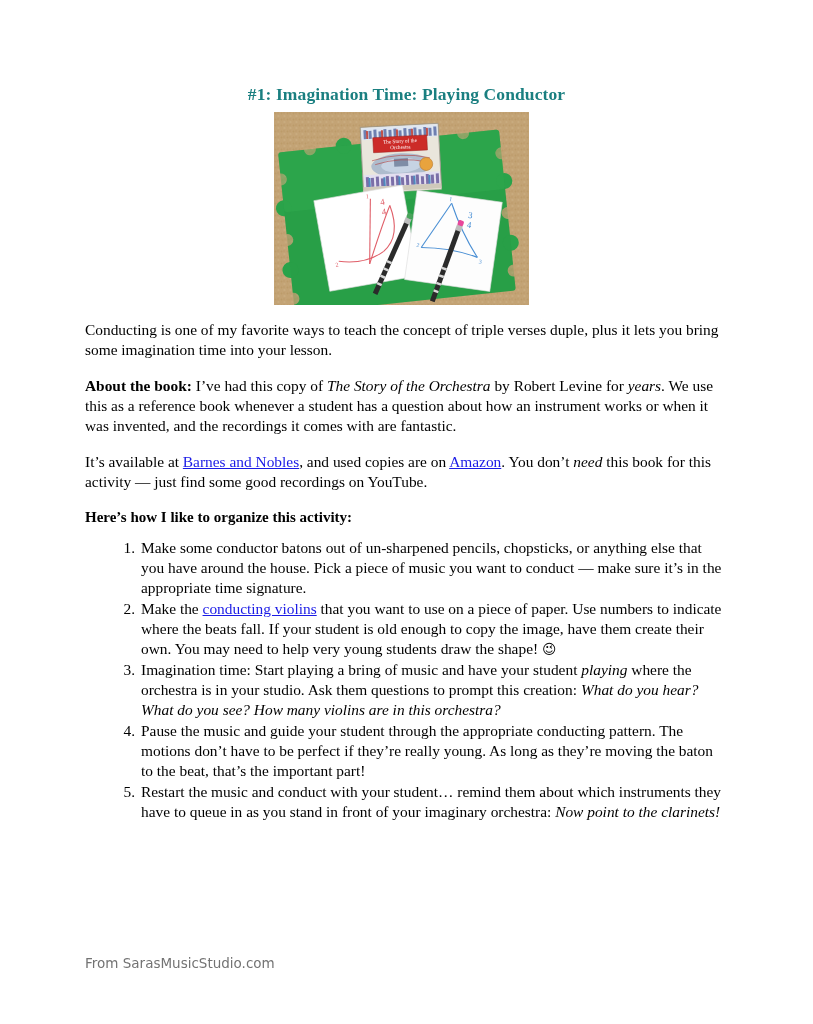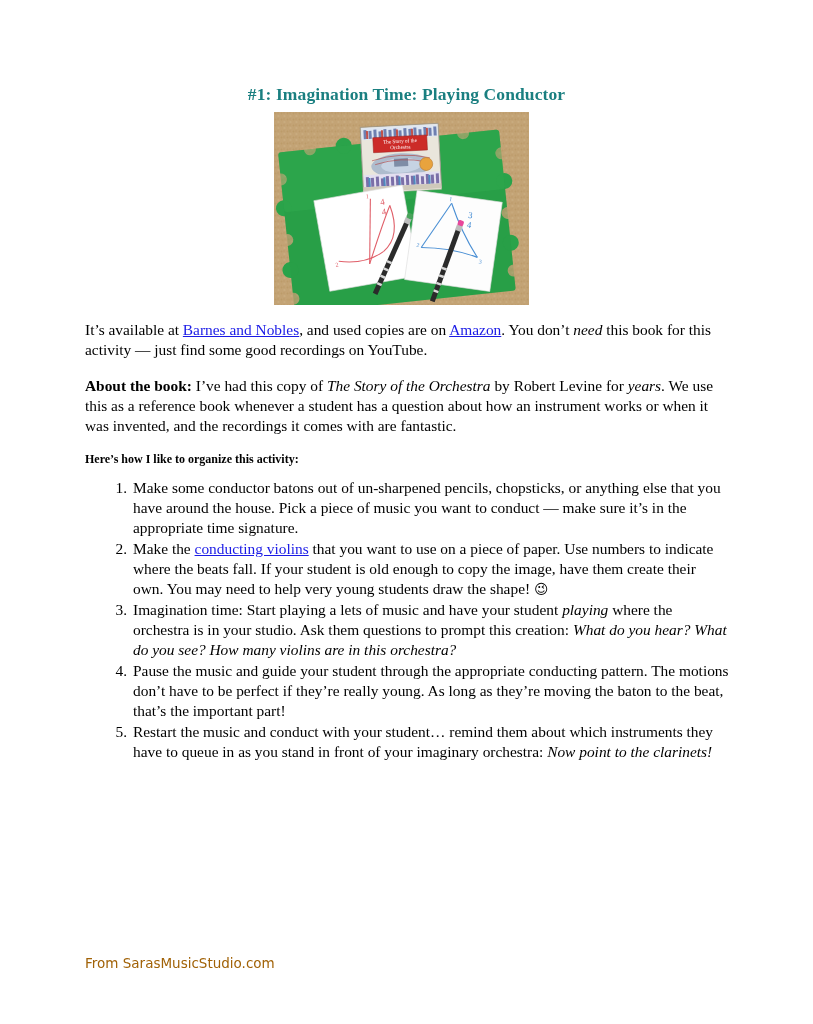--- a/index.html
+++ b/index.html
@@ -62,26 +62,26 @@
   }
   b, .b { font-weight: bold; }
   i, .i { font-style: italic; }
   a.link {
     color: #1a1ae6;
     text-decoration: underline;
   }
   .lead-in {
     margin: 0 0 10px 0;
     font-weight: bold;
-    font-size: 12px;
+    font-size: 15px;
   }
 
   
   ol.steps {
-    margin: 0;
+    margin: 8px;
     padding: 0 0 0 48px;
     list-style: none;
     counter-reset: step;
   }
   ol.steps > li {
     counter-increment: step;
     position: relative;
     margin: 0 0 1px 0;
     padding-left: 0;
     line-height: 1.30;
@@ -99,21 +99,21 @@
     font-size: 14px;
   }
 
   
   .footer {
     position: absolute;
     left: 85px;
     top: 955px;
     font-family: "DejaVu Sans", "Liberation Sans", sans-serif;
     font-size: 13.5px;
-    color: #a16207;
+    color: #737373;
   }
 </style>
 </head>
 <body>
 
 <div class="page">
 
   <h1 class="doc-title">#1: Imagination Time: Playing Conductor</h1>
 
   <div class="photo-wrap">
@@ -289,33 +289,34 @@
           </g>
           <rect x="167.4" y="111" width="6.2" height="6" fill="#bdbdbd"></rect>
           <rect x="167.6" y="106" width="5.8" height="5.5" rx="1.6" fill="#e8469a"></rect>
         </g>
       </g>
     </svg>
   </div>
 
   <div class="content">
 
+    <p class="para"><span>Conducting is one of my favorite ways to teach the concept of triple verses duple, plus it lets you bring some imagination time into your lesson.</span></p>
+
+    <p class="para"><b>About the book:</b><span> I’ve had this copy of </span><i>The Story of the Orchestra</i><span> by Robert Levine for </span><i>years</i><span>. We use this as a reference book whenever a student has a question about how an instrument works or when it was invented, and the recordings it comes with are fantastic.</span></p>
 
     <p class="para"><span>It’s available at </span><a class="link" href="#">Barnes and Nobles</a><span>, and used copies are on </span><a class="link" href="#">Amazon</a><span>. You don’t </span><i>need</i><span> this book for this activity — just find some good recordings on YouTube.</span></p>
-
-    <p class="para"><b>About the book:</b><span> I’ve had this copy of </span><i>The Story of the Orchestra</i><span> by Robert Levine for </span><i>years</i><span>. We use this as a reference book whenever a student has a question about how an instrument works or when it was invented, and the recordings it comes with are fantastic.</span></p>
 
     <p class="lead-in">Here’s how I like to organize this activity:</p>
 
     <ol class="steps">
       <li><span>Make some conductor batons out of un-sharpened pencils, chopsticks, or anything else that you have around the house. Pick a piece of music you want to conduct — make sure it’s in the appropriate time signature.</span></li>
 
       <li><span>Make the </span><a class="link" href="#">conducting violins</a><span> that you want to use on a piece of paper. Use numbers to indicate where the beats fall. If your student is old enough to copy the image, have them create their own. You may need to help very young students draw the shape! </span><span class="emoji">😉</span></li>
 
-      <li><span>Imagination time: Start playing a lets of music and have your student </span><i>playing</i><span> where the orchestra is in your studio. Ask them questions to prompt this creation: </span><i>What do you hear? What do you see? How many violins are in this orchestra?</i></li>
+      <li><span>Imagination time: Start playing a bring of music and have your student </span><i>playing</i><span> where the orchestra is in your studio. Ask them questions to prompt this creation: </span><i>What do you hear? What do you see? How many violins are in this orchestra?</i></li>
 
       <li><span>Pause the music and guide your student through the appropriate conducting pattern. The motions don’t have to be perfect if they’re really young. As long as they’re moving the baton to the beat, that’s the important part!</span></li>
 
       <li><span>Restart the music and conduct with your student… remind them about which instruments they have to queue in as you stand in front of your imaginary orchestra: </span><i>Now point to the clarinets!</i></li>
     </ol>
   </div>
 
   <div class="footer">From SarasMusicStudio.com</div>
 
 </div>

